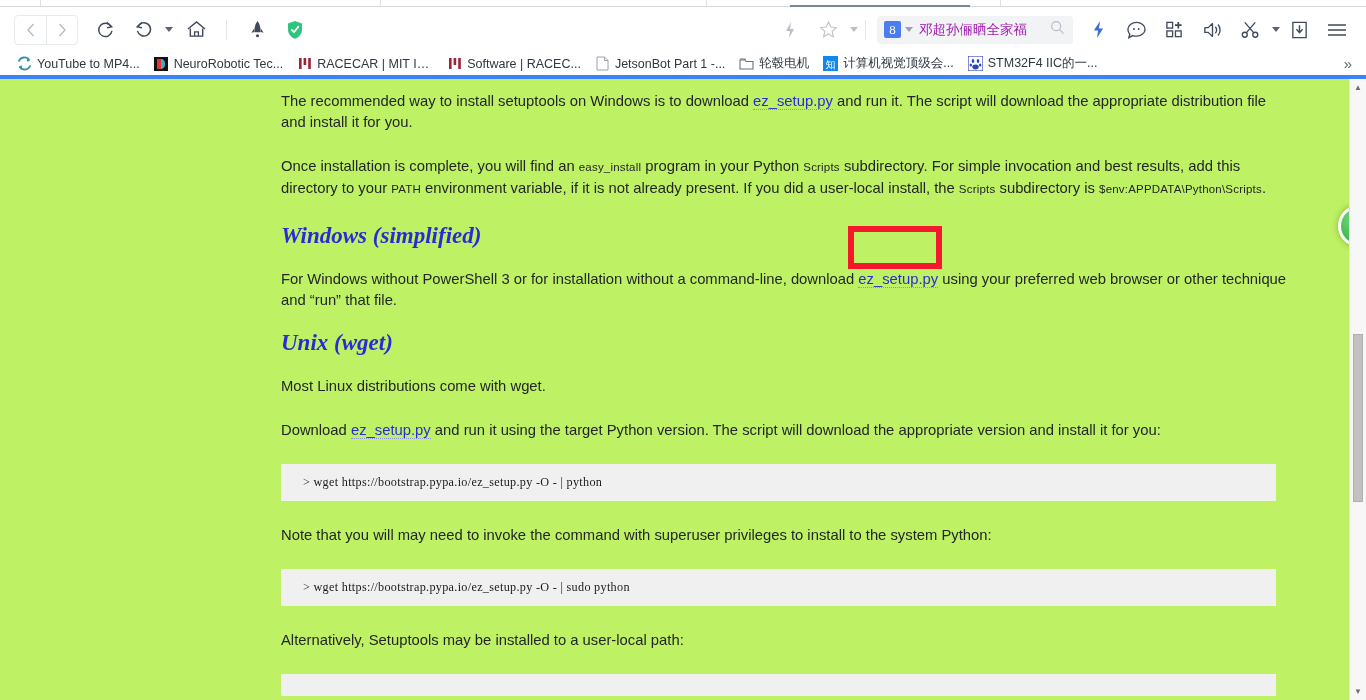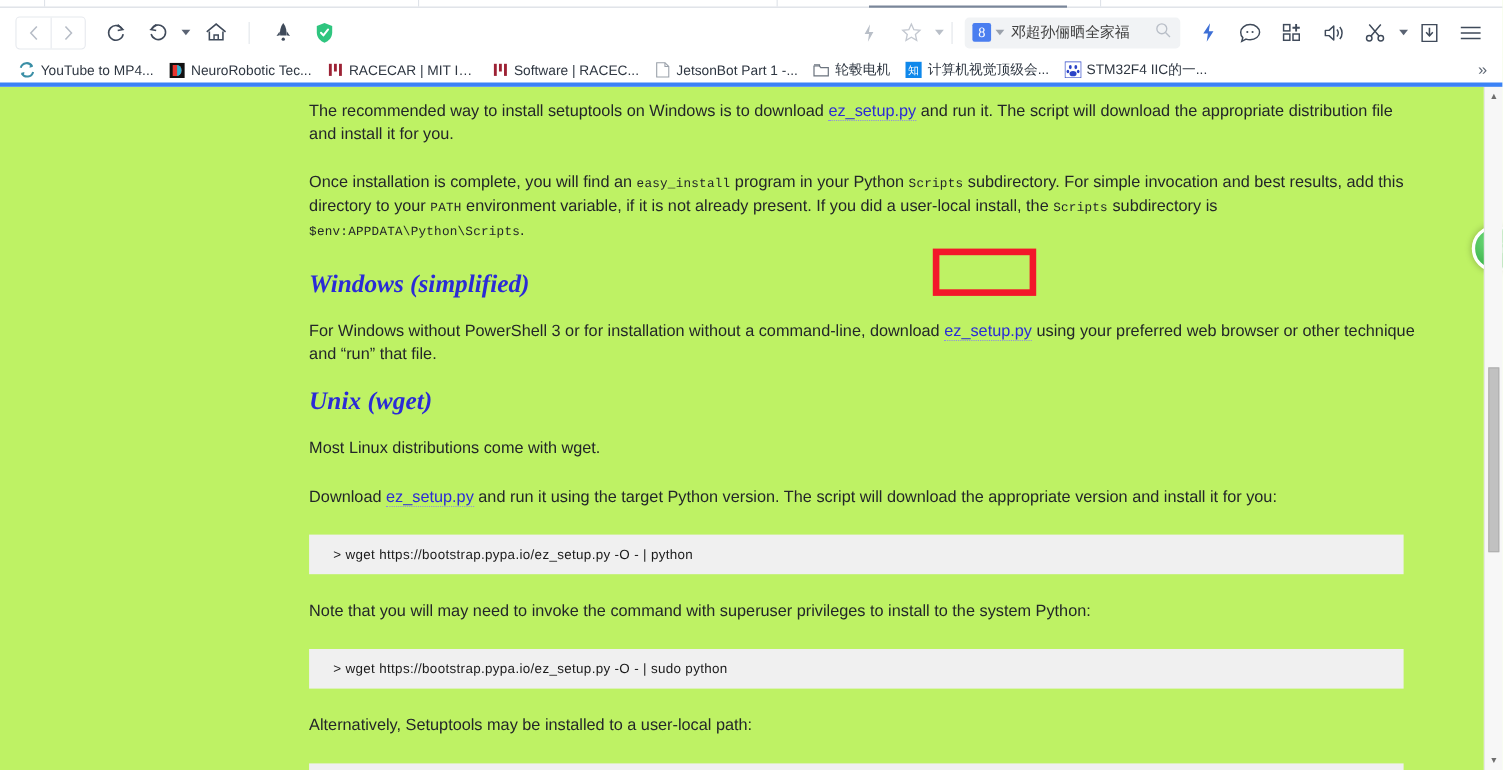--- a/index.html
+++ b/index.html
@@ -98,21 +98,21 @@
     flex: none;
   }
   .scaret {
     width: 0; height: 0;
     border-left: 4px solid transparent;
     border-right: 4px solid transparent;
     border-top: 5px solid #9aa1ab;
     margin: 0 6px 0 4px;
     flex: none;
   }
-  .sph { font-size: 13.5px; color: #404040; flex: 1 1 auto; white-space: nowrap; overflow: hidden; }
+  .sph { font-size: 13.5px; color: #a21caf; flex: 1 1 auto; white-space: nowrap; overflow: hidden; }
 
   
   .bookmarks {
     height: 27px;
     display: flex; align-items: center;
     background: #ffffff;
     border-bottom: 4px solid #3b82f6;
     padding: 0 6px 0 10px;
     font-size: 12.5px;
     color: #2f3742;
@@ -146,21 +146,21 @@
 
   p.para {
     font-size: 14.8px;
     line-height: 21px;
     color: #232629;
     margin: 0 0 23px 0;
   }
   p.para.tight { margin-bottom: 19px; }
   a.lnk { color: #2b2bd6; text-decoration: none; border-bottom: 1px dotted #8f8fe0; }
   code.mono {
-    font-family: Liberation Mono, monospace;
+    font-family: Liberation Sans, sans-serif;
     font-size: 11.5px;
     color: #232629;
     letter-spacing: .2px;
   }
 
   h2.sect {
     font-family: "Liberation Serif", serif;
     font-style: italic;
     font-size: 23px;
     font-weight: bold;
@@ -168,21 +168,21 @@
     margin: 4px 0 20px 0;
   }
 
   .codeblock {
     background: #f0f0f0;
     margin: 0 0 24px 0;
     padding: 11px 22px;
     width: 995px;
   }
   .codeblock .line {
-    font-family: Liberation Sans, sans-serif;
+    font-family: Liberation Serif, serif;
     font-size: 12.2px;
     color: #1a1a1a;
     white-space: pre;
     letter-spacing: .3px;
   }
 
   
   .redbox {
     position: absolute;
     border: 6px solid #f3182a;

